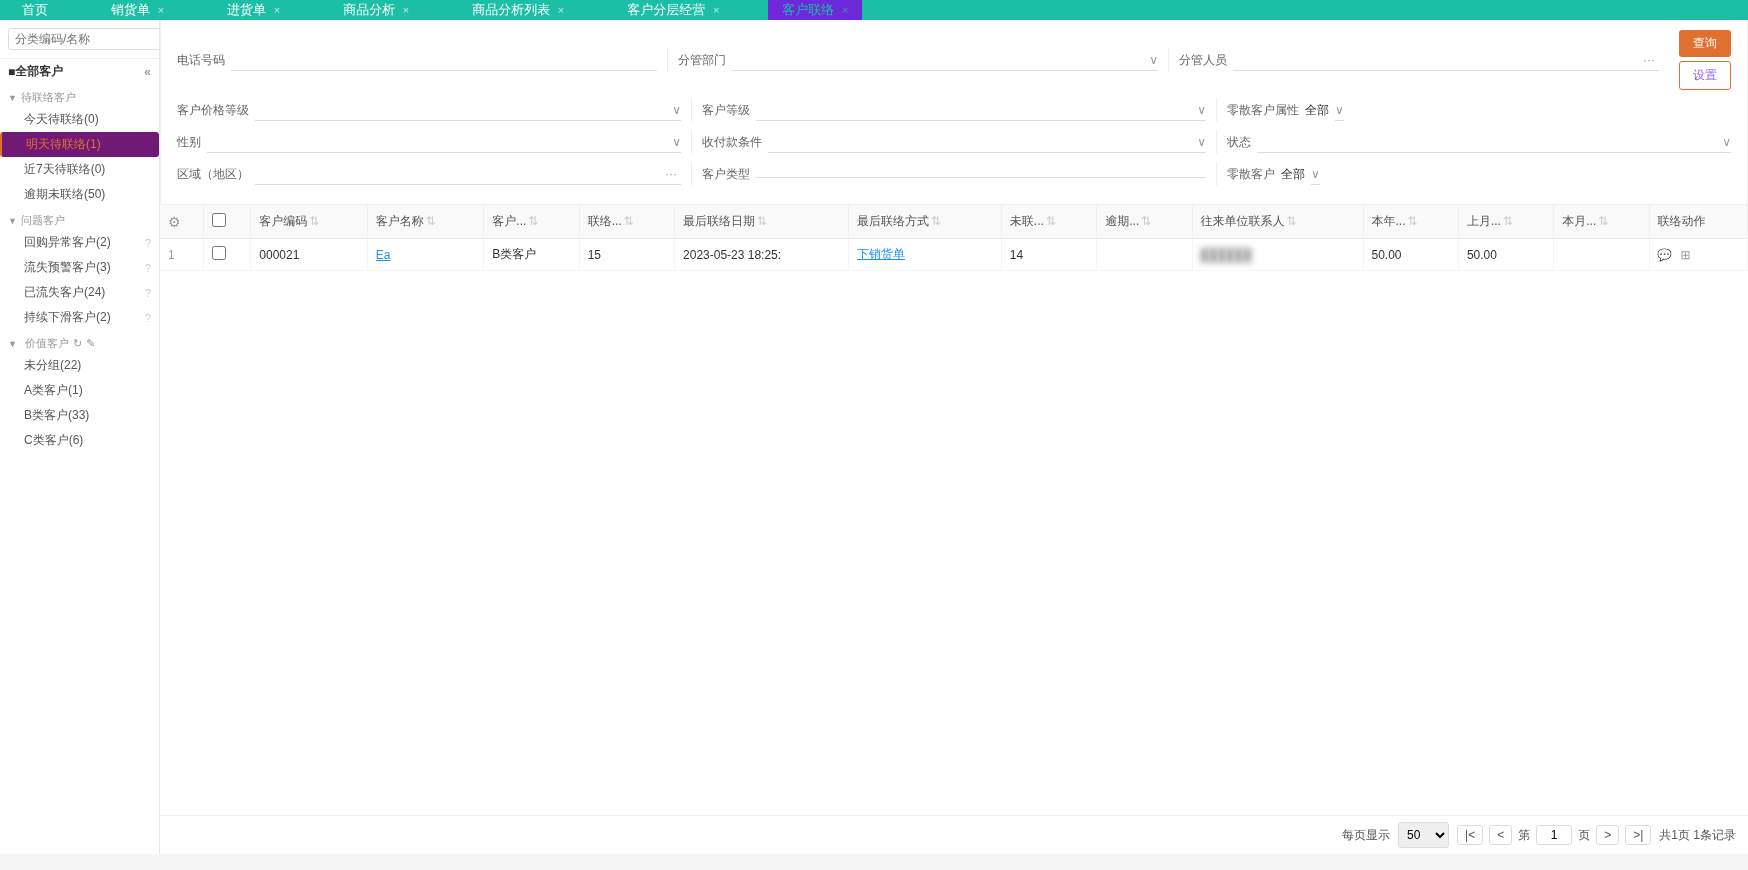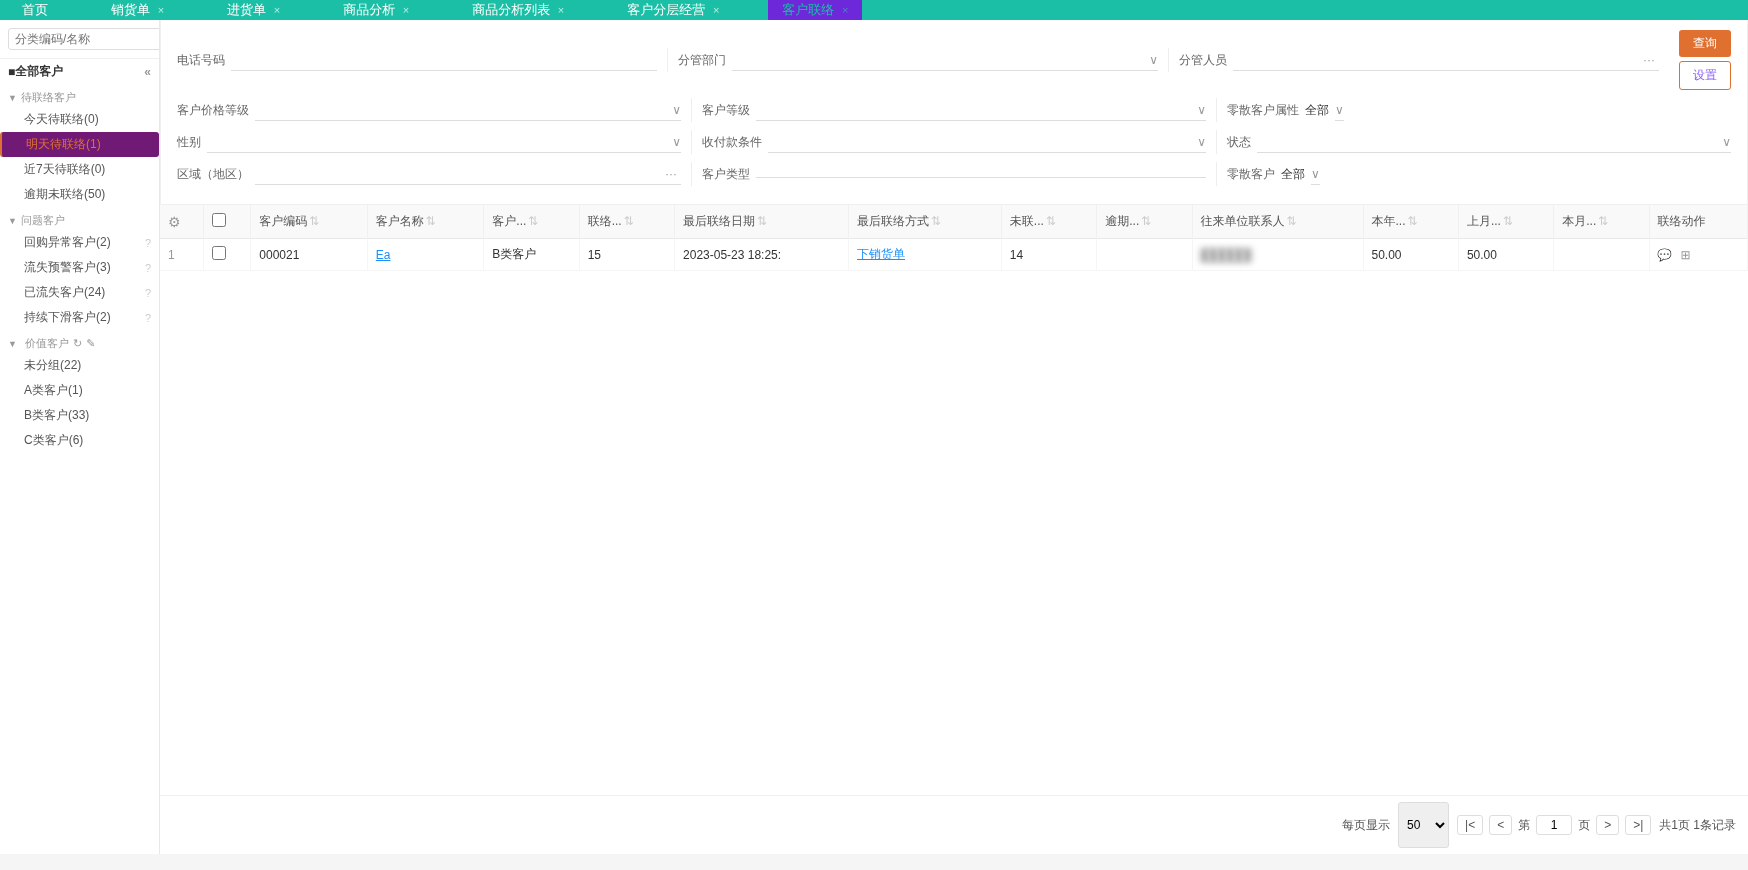--- a/index.html
+++ b/index.html
@@ -62,21 +62,21 @@
     tbody td { padding: 7px 8px; color: #333; white-space: nowrap; border-right: 1px solid #f5f5f5; }
     .col-link { color: #1890ff; cursor: pointer; text-decoration: underline; }
     .col-num { color: #999; }
     .action-icons { display: flex; gap: 8px; color: #999; cursor: pointer; }
 
     
     .table-footer { background: #fff; border-top: 1px solid #f0f0f0; padding: 6px 12px; display: flex; align-items: center; justify-content: flex-end; gap: 8px; font-size: 12px; color: #555; }
     .pagination { display: flex; align-items: center; gap: 6px; }
     .pagination-btn { border: 1px solid #ddd; border-radius: 3px; padding: 2px 7px; cursor: pointer; color: #555; background: #fff; font-size: 12px; }
     .page-input { border: 1px solid #ddd; border-radius: 3px; width: 36px; text-align: center; padding: 2px 4px; font-size: 12px; }
-    .page-size-select { border: 1px solid #ddd; border-radius: 3px; padding: 14px 4px; font-size: 12px; }
+    .page-size-select { border: 1px solid #ddd; border-radius: 3px; padding: 4px 4px; font-size: 12px; }
 
     .checkbox { width: 14px; height: 14px; cursor: pointer; }
     .gear-icon { color: #999; cursor: pointer; font-size: 14px; }
 
     .blurred { color: transparent; text-shadow: 0 0 6px #aaa; user-select: none; }
   </style>
 </head>
 <body>
 
 <nav class="top-nav">

